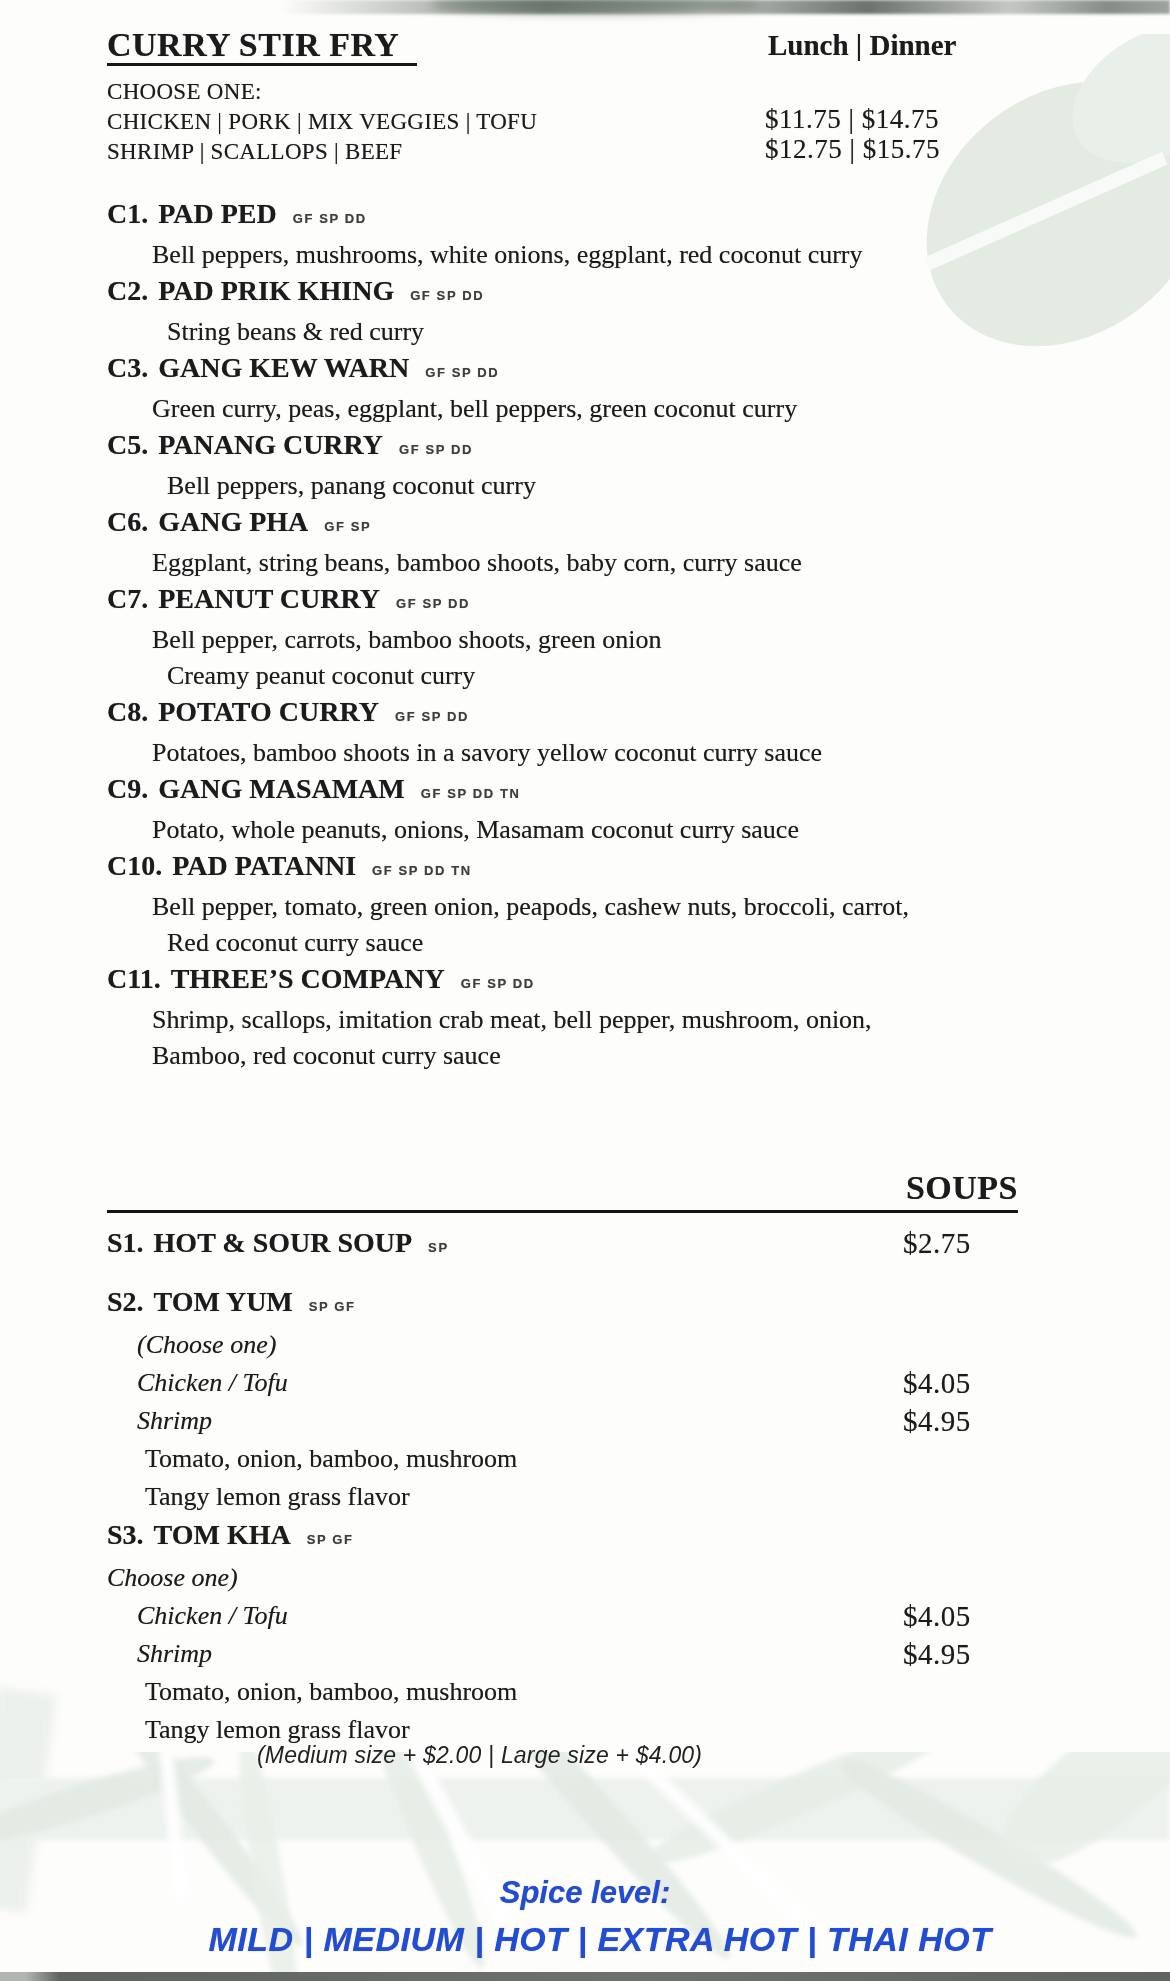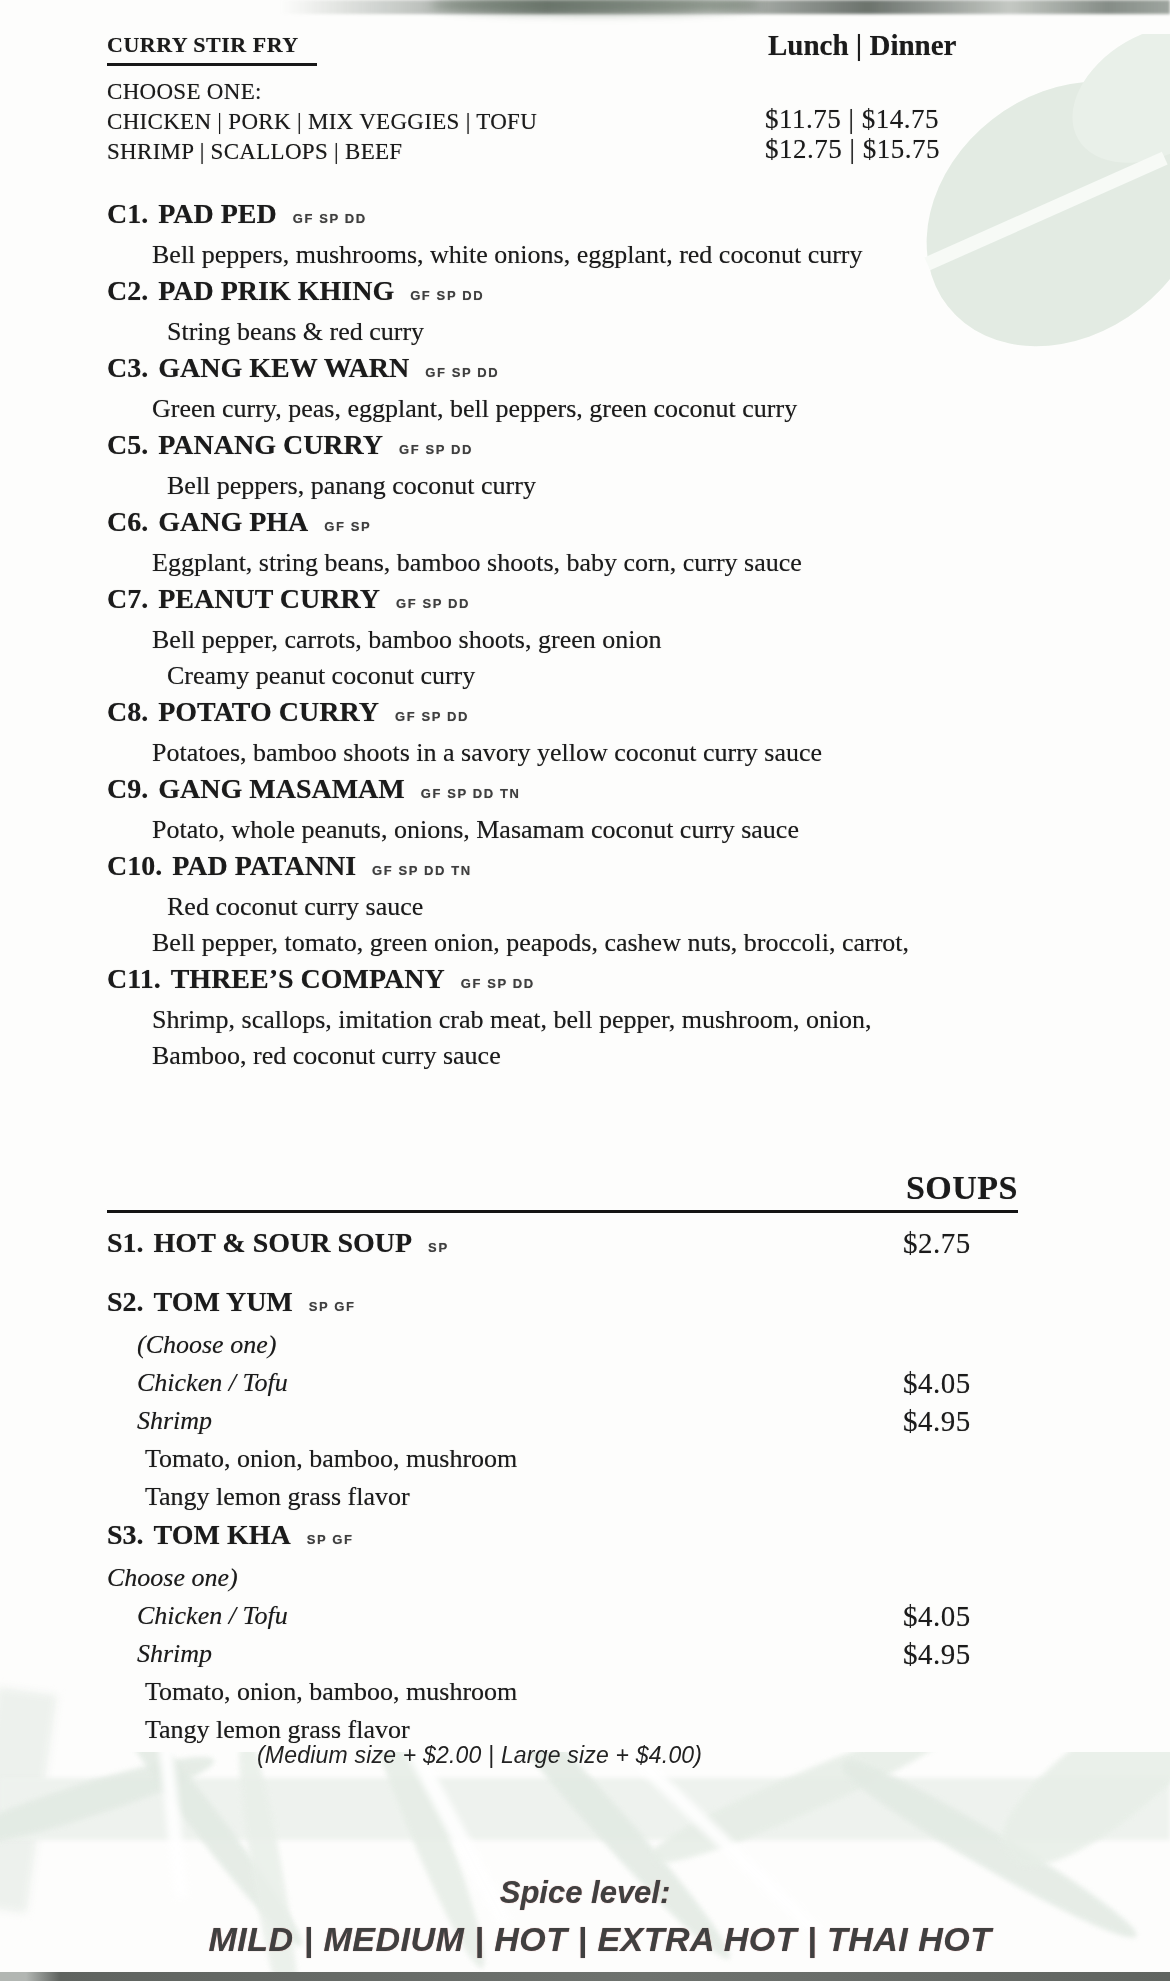--- a/index.html
+++ b/index.html
@@ -46,21 +46,21 @@
   .wm-bottom-strip{
     bottom:0; left:0; width:100%; height:9px;
     background:linear-gradient(90deg,#b2b6b2 0 26px,#5f635f 60px,#6e726e 55%,#606460 100%);
   }
 
   
   .sec{ position:absolute; left:107px; width:911px; }
   .sec-header{ top:28px; }
   .title-row{ position:relative; height:44px; }
   .menu-title{
-    display:inline-block; font-size:22px; font-weight:bold; letter-spacing:.5px;
+    display:inline-block; font-size:34px; font-weight:bold; letter-spacing:.5px;
     border-bottom:3px solid #181818; padding:0 18px 1px 0; line-height:34px;
   }
   .meal-cols{ position:absolute; left:661px; top:1px; font-size:29px; font-weight:bold; }
   .caps-line{ font-size:23px; line-height:30px; letter-spacing:.3px; position:relative; }
   .choose-label{ margin-top:5px; }
   .hprice{ position:absolute; left:658px; top:-3px; font-size:27px; letter-spacing:.5px; }
 
   .sec-curry{ top:196px; font-size:26px; line-height:36px; }
   .name-line{ font-weight:bold; font-size:28px; }
   .code{ margin-right:10px; }
@@ -85,21 +85,21 @@
 
   .size-note{
     position:absolute; left:257px; top:1742px;
     font-family:"Liberation Sans","DejaVu Sans",sans-serif;
     font-style:italic; font-size:23px; color:#222; letter-spacing:.2px;
   }
 
   .spice-block{
     position:absolute; left:0; top:1874px; width:1170px; text-align:center;
     font-family:"Liberation Sans","DejaVu Sans",sans-serif;
-    font-weight:bold; font-style:italic; color:#404040;
+    font-weight:bold; font-style:italic; color:#1d4ed8;
     text-shadow:0 0 1px rgba(150,25,25,.55);
   }
   .spice-label{ font-size:31px; line-height:38px; }
   .spice-levels{ font-size:34px; line-height:42px; margin-top:6px; letter-spacing:.5px;padding-left:30px; }
 </style>
 </head>
 <body>
 
 <div class="page">
 
@@ -184,22 +184,22 @@
       <div class="desc">Potatoes, bamboo shoots in a savory yellow coconut curry sauce</div>
     </div>
 
     <div>
       <div class="name-line"><span class="code">C9.</span><span>GANG MASAMAM</span><span class="tags">GF SP DD TN</span></div>
       <div class="desc">Potato, whole peanuts, onions, Masamam coconut curry sauce</div>
     </div>
 
     <div>
       <div class="name-line"><span class="code">C10.</span><span>PAD PATANNI</span><span class="tags">GF SP DD TN</span></div>
+      <div class="desc">Bell pepper, tomato, green onion, peapods, cashew nuts, broccoli, carrot,</div>
       <div class="desc desc-plus">Red coconut curry sauce</div>
-      <div class="desc">Bell pepper, tomato, green onion, peapods, cashew nuts, broccoli, carrot,</div>
     </div>
 
     <div>
       <div class="name-line"><span class="code">C11.</span><span>THREE’S COMPANY</span><span class="tags">GF SP DD</span></div>
       <div class="desc">Shrimp, scallops, imitation crab meat, bell pepper, mushroom, onion,</div>
       <div class="desc">Bamboo,  red coconut curry sauce</div>
     </div>
 
   </div>
 

